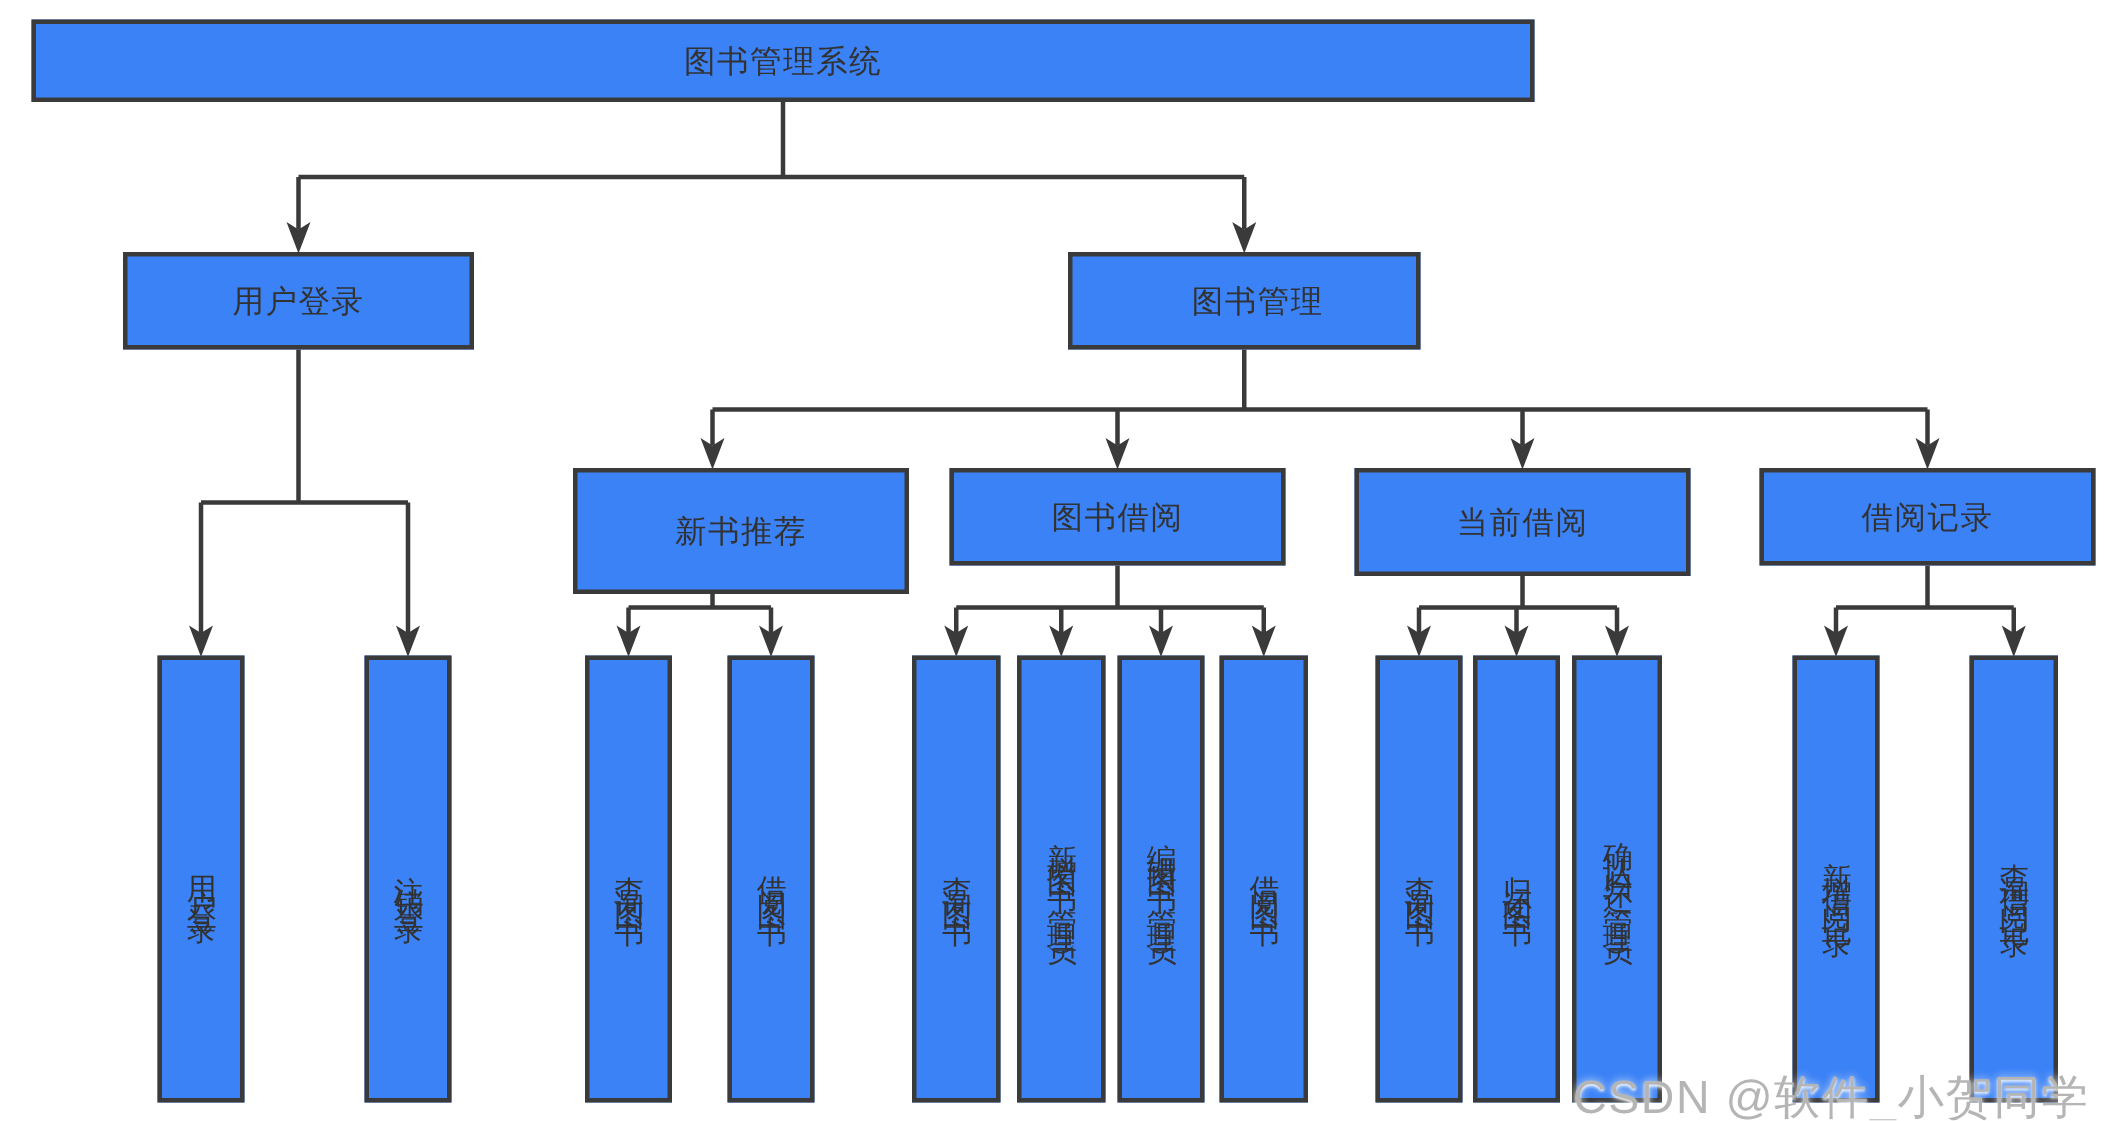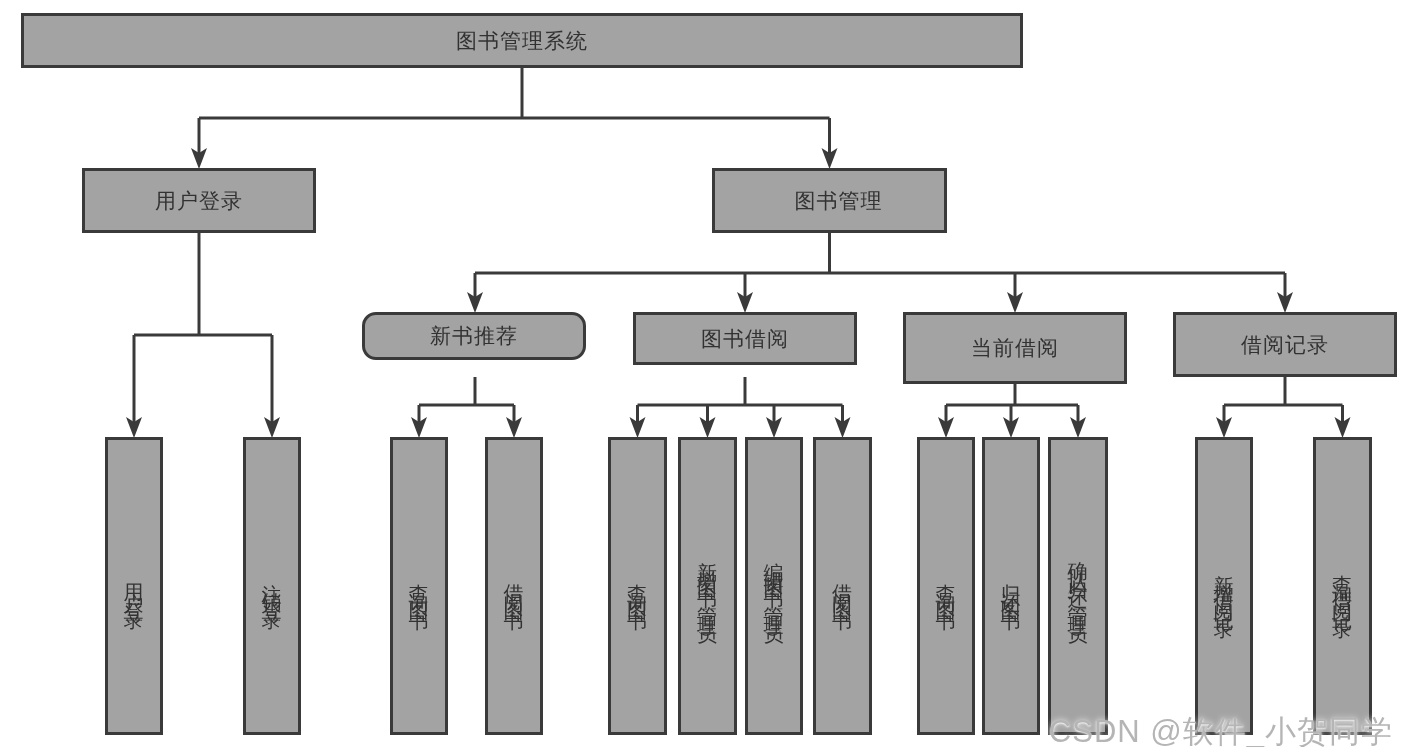--- a/index.html
+++ b/index.html
@@ -14,21 +14,21 @@
     width:1405px;height:747px;
     background:var(--bg);
     font-family:"Liberation Sans", sans-serif;
     overflow:hidden;
   }
   #edges{position:absolute;left:0;top:0;pointer-events:none;}
   .node{
     position:absolute;
     box-sizing:border-box;
     border:3px solid var(--line);
-    background:#a3a3a3;
+    background:#3b82f6;
     display:flex;
     align-items:center;
     justify-content:center;
     color:var(--text);
   }
   .node .lbl{
     font-size:21px;
     letter-spacing:1px;
     white-space:nowrap;
   }
@@ -119,30 +119,30 @@
       </div>
       <div class="node vert" style="left: 105px; top: 437px; width: 58px; height: 298px;">
         <span class="lbl">用户登录</span>
       </div>
       <div class="node vert" style="left: 243px; top: 437px; width: 58px; height: 298px;">
         <span class="lbl">注销登录</span>
       </div>
       <div class="node" style="left: 712px; top: 168px; width: 235px; height: 65px; padding-left: 18px;">
         <span class="lbl">图书管理</span>
       </div>
-      <div class="node" style="left: 362px; top: 312px; width: 224px; height: 48px; border-radius: 14px;">
+      <div class="node" style="left: 382px; top: 312px; width: 224px; height: 84px;">
         <span class="lbl">新书推荐</span>
       </div>
       <div class="node vert" style="left: 390px; top: 437px; width: 58px; height: 298px;">
         <span class="lbl">查询图书</span>
       </div>
       <div class="node vert" style="left: 485px; top: 437px; width: 58px; height: 298px;">
         <span class="lbl">借阅图书</span>
       </div>
-      <div class="node" style="left: 633px; top: 312px; width: 224px; height: 53px;">
+      <div class="node" style="left: 633px; top: 312px; width: 224px; height: 65px;">
         <span class="lbl">图书借阅</span>
       </div>
       <div class="node vert" style="left: 608px; top: 437px; width: 59px; height: 298px;">
         <span class="lbl">查询图书</span>
       </div>
       <div class="node vert" style="left: 678px; top: 437px; width: 59px; height: 298px;">
         <span class="lbl">新增图书（管理员）</span>
       </div>
       <div class="node vert" style="left: 745px; top: 437px; width: 58px; height: 298px;">
         <span class="lbl">编辑图书（管理员）</span>

